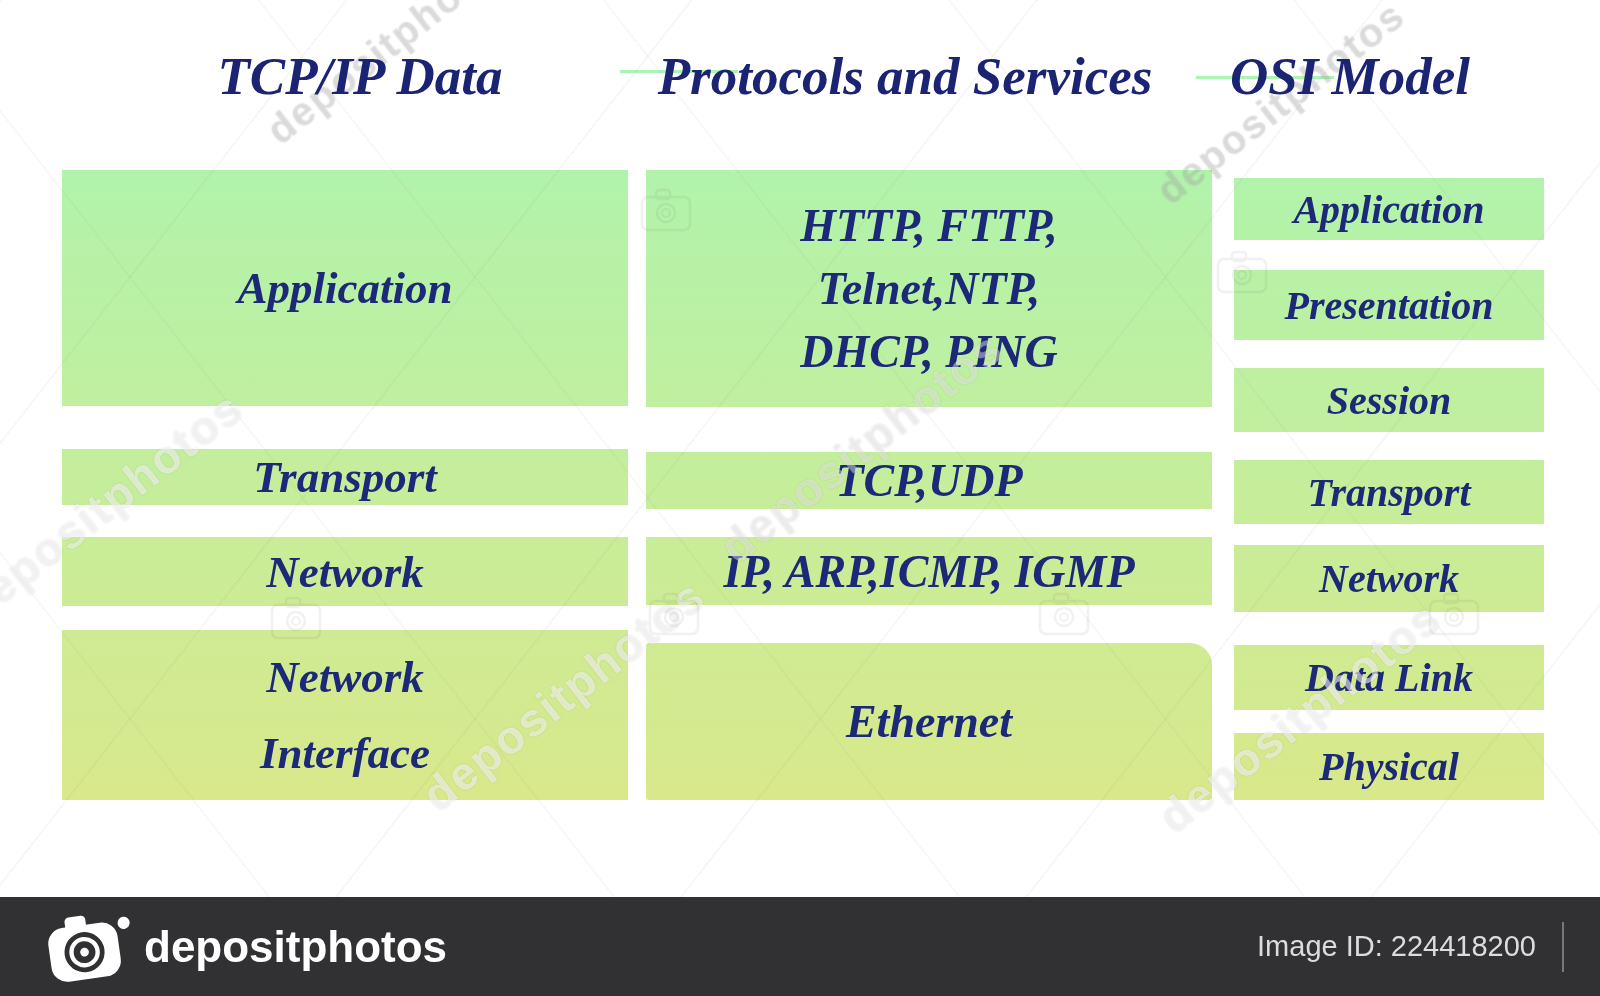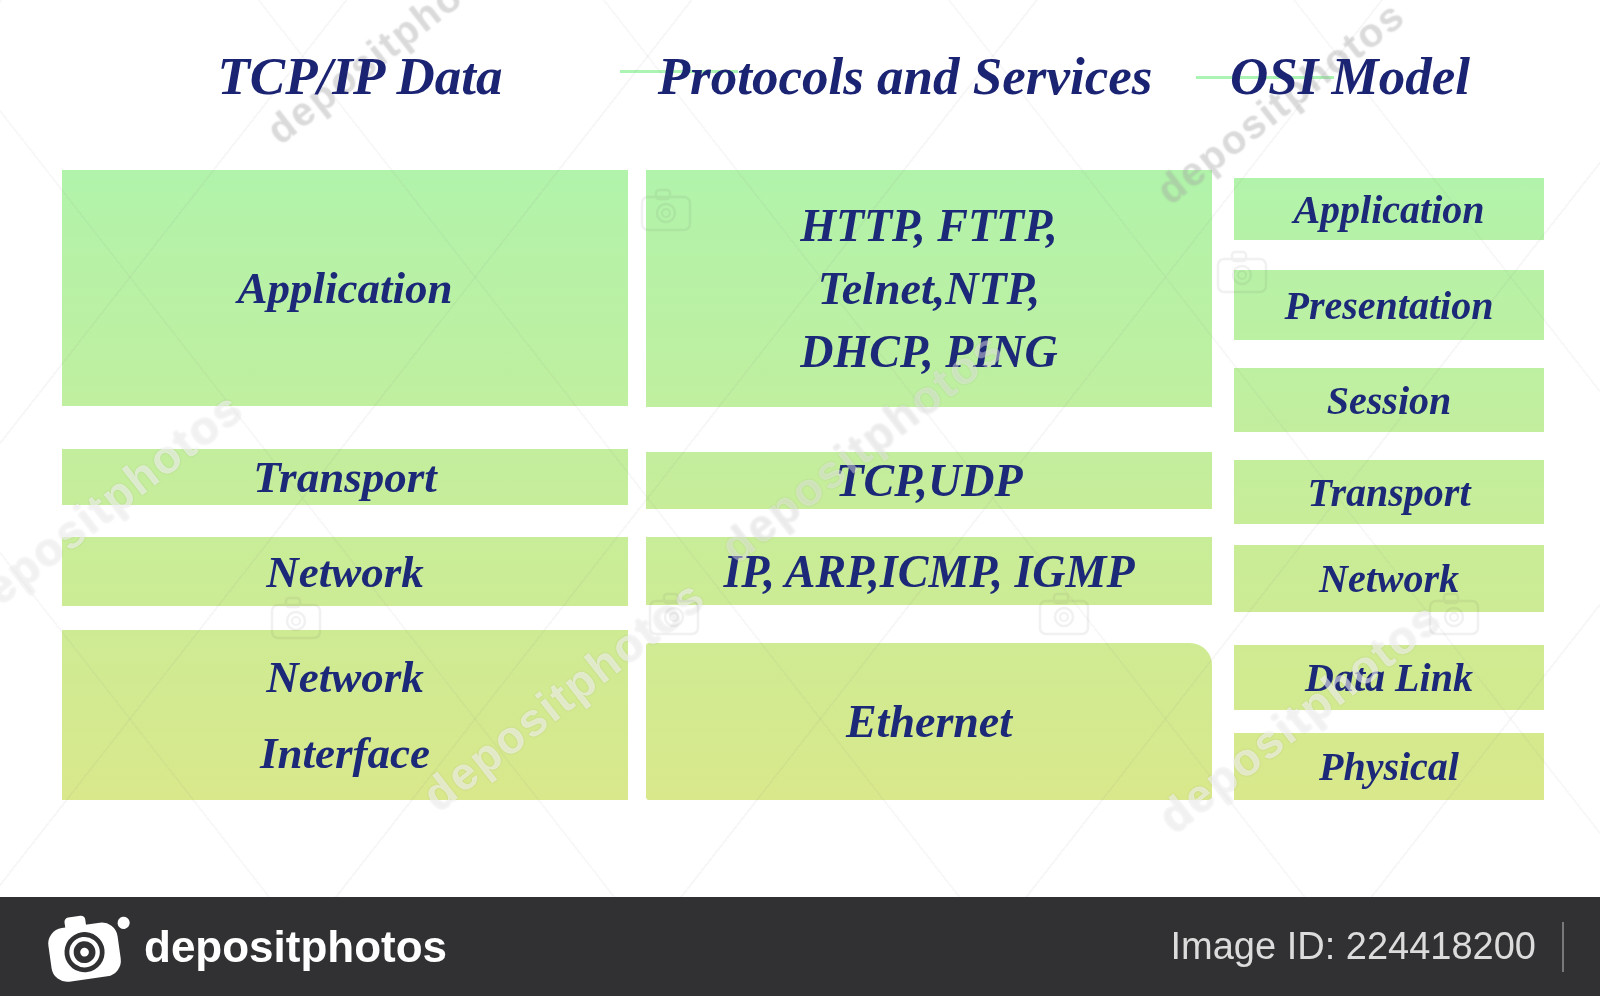--- a/index.html
+++ b/index.html
@@ -101,21 +101,21 @@
     font-family: "Liberation Sans", "DejaVu Sans", sans-serif;
   }
   .logo { display: flex; align-items: center; margin-left: 42px; }
   .brand {
     color: #ffffff; font-weight: bold; font-size: 44px;
     letter-spacing: 0px; margin-left: 6px;
   }
   .footer-right {
     margin-left: auto; margin-right: 36px;
     display: flex; align-items: center; gap: 26px;
-    font-size: 38px; color: #dcdcdc;
+    font-size: 29px; color: #dcdcdc;
   }
   .fdiv { width: 2px; height: 50px; background: rgba(255,255,255,0.35); }
 </style>
 </head>
 <body>
 
 <div class="page">
 
   <div class="xlines"></div>
 

